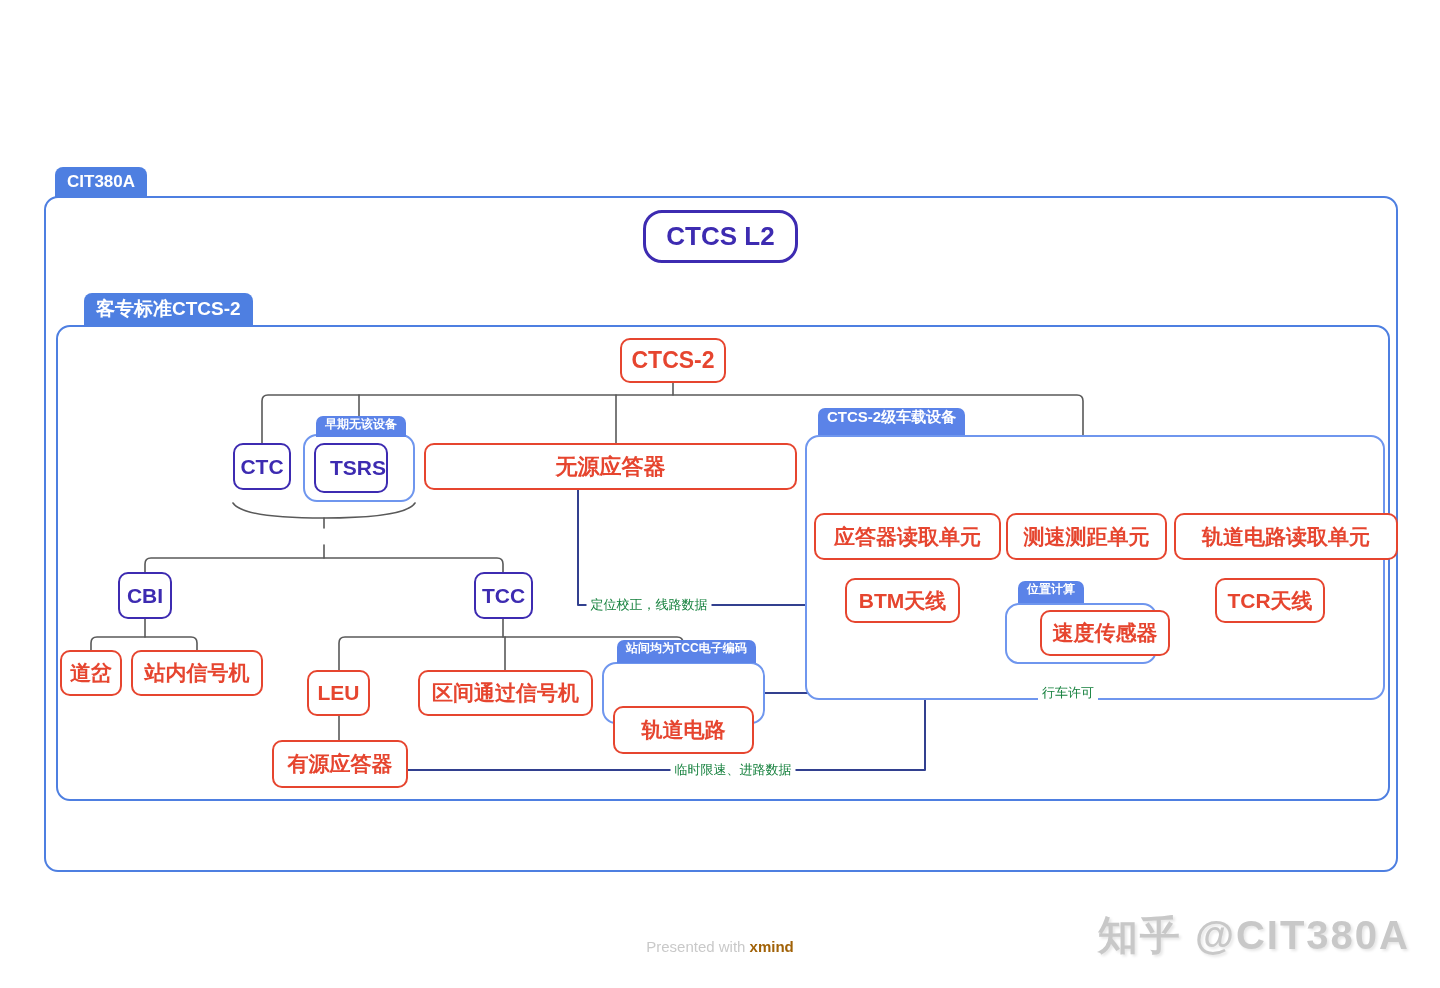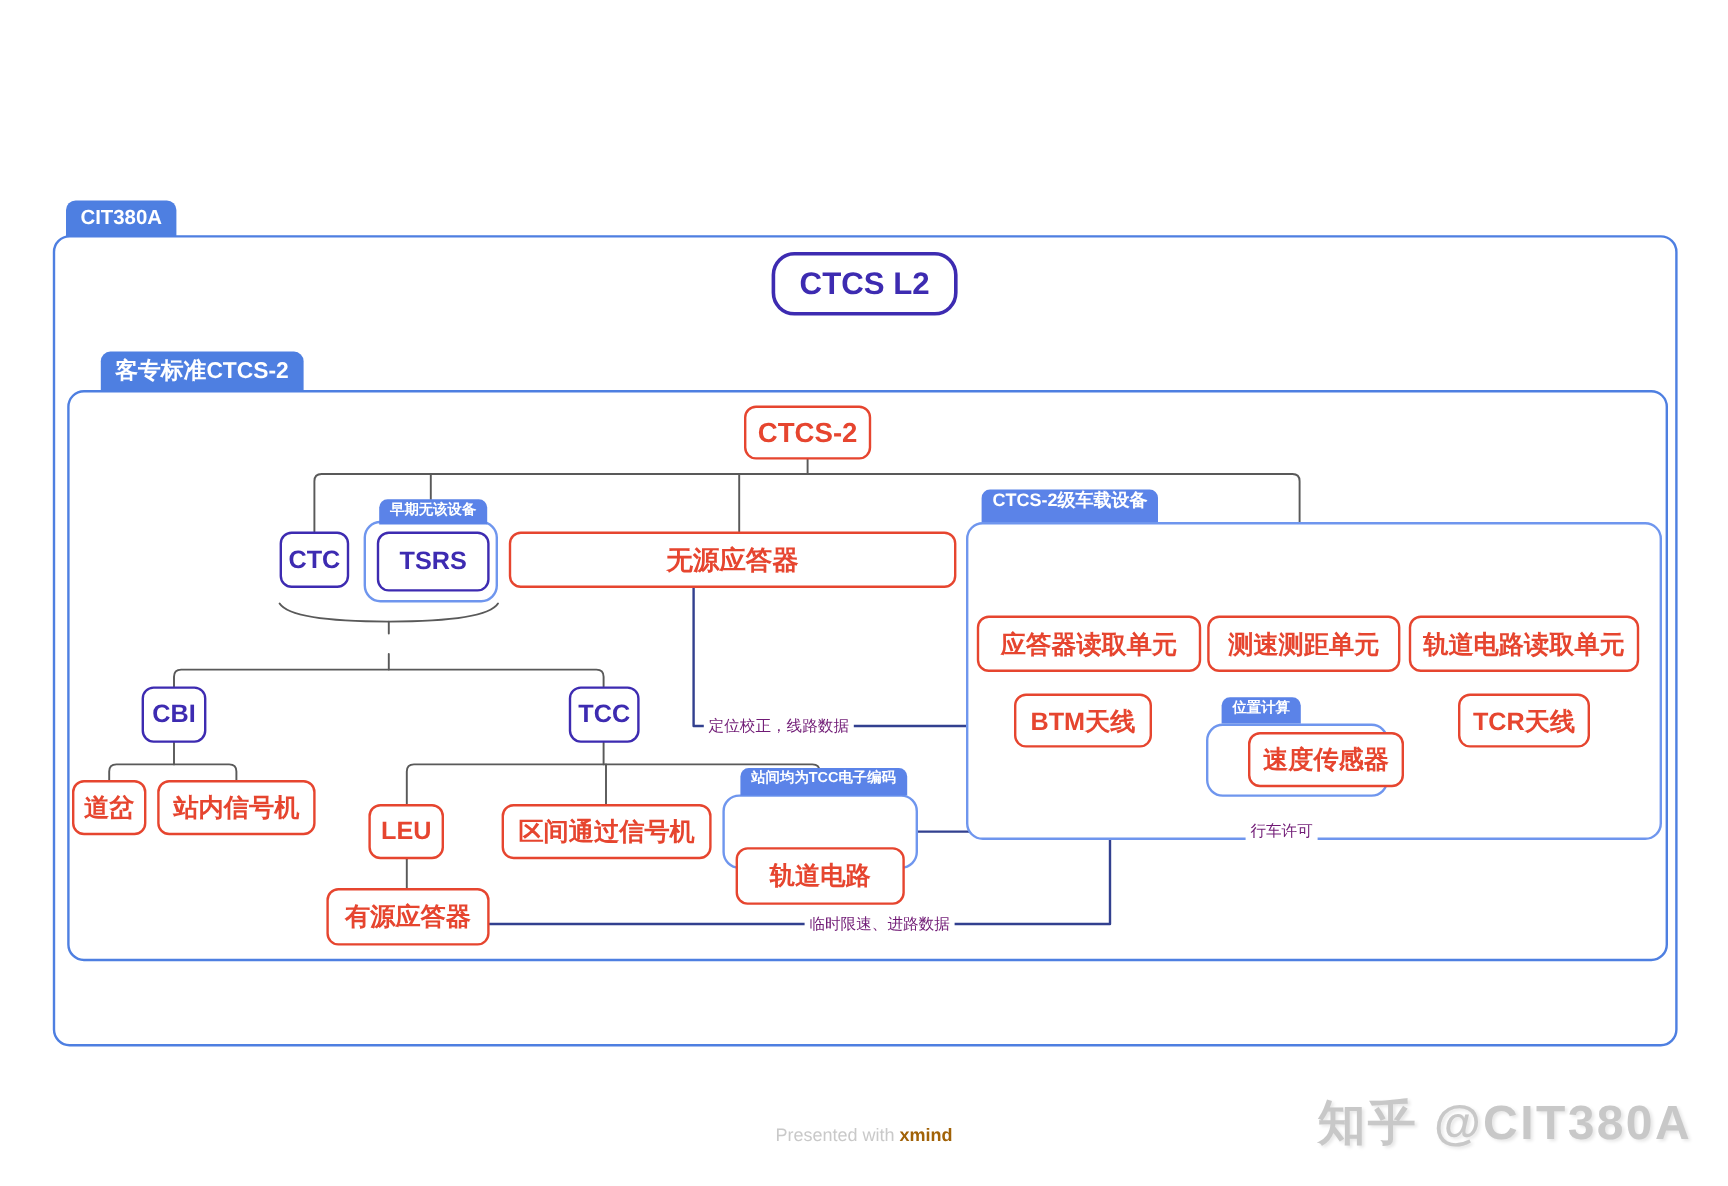--- a/index.html
+++ b/index.html
@@ -29,21 +29,21 @@
   }
   .boundary{position:absolute;border:2.5px solid var(--boundary-blue);border-radius:14px;box-sizing:border-box;background:#fff;z-index:2;}
   .node{
     position:absolute;background:#fff;border:2.5px solid;border-radius:10px;
     display:flex;align-items:center;justify-content:center;font-weight:bold;
     box-sizing:border-box;white-space:nowrap;z-index:4;
   }
   .node.red{color:var(--red);border-color:var(--red);}
   .node.purple{color:var(--purple);border-color:var(--purple);}
   .edge-label{
-    position:absolute;transform:translate(-50%,-50%);background:#fff;color:#701a75;
+    position:absolute;transform:translate(-50%,-50%);background:#fff;color:#15803d;
     font-size:13px;padding:0 4px;white-space:nowrap;z-index:5;
   }
   .footer{
     position:absolute;left:0;right:0;top:938px;text-align:center;
     color:#C9C9C9;font-size:15px;
   }
   .footer b{color:#a16207;}
   .watermark{
     position:absolute;right:30px;top:908px;font-size:40px;font-weight:bold;
     color:#C8C8C8;letter-spacing:2px;text-shadow:2px 2px 3px rgba(0,0,0,0.10);
@@ -110,40 +110,40 @@
       <span>CTCS-2</span>
     </div>
 
   <div class="node purple" style="left:233px;top:443px;width:58px;height:47px;font-size:21px;">
       <span>CTC</span>
     </div>
   <div class="badge" style="left:316px;top:416px;height:21px;">
       <span>早期无该设备</span>
     </div>
   <div class="boundary" style="left:303px;top:434px;width:112px;height:68px;"></div>
-  <div class="node purple" style="left:314px;top:443px;width:94px;height:50px;font-size:21px;">
+  <div class="node purple" style="left:314px;top:443px;width:74px;height:50px;font-size:21px;justify-content:flex-end;">
       <span>TSRS</span>
     </div>
 
   <div class="node red" style="left:424px;top:443px;width:373px;height:47px;font-size:22px;">
       <span>无源应答器</span>
     </div>
 
   <div class="badge" style="left:818px;top:408px;height:27px;font-size:15px;">
       <span>CTCS-2级车载设备</span>
     </div>
   <div class="boundary" style="left:805px;top:435px;width:580px;height:265px;"></div>
 
   <div class="node red" style="left:814px;top:513px;width:187px;height:47px;font-size:21px;">
       <span>应答器读取单元</span>
     </div>
   <div class="node red" style="left:1006px;top:513px;width:161px;height:47px;font-size:21px;">
       <span>测速测距单元</span>
     </div>
-  <div class="node red" style="left:1174px;top:513px;width:192px;height:47px;font-size:21px;">
+  <div class="node red" style="left:1174px;top:513px;width:224px;height:47px;font-size:21px;">
       <span>轨道电路读取单元</span>
     </div>
 
   <div class="node red" style="left:845px;top:578px;width:115px;height:45px;font-size:21px;">
       <span>BTM天线</span>
     </div>
 
   <div class="badge" style="left:1018px;top:581px;height:22px;">
       <span>位置计算</span>
     </div>

